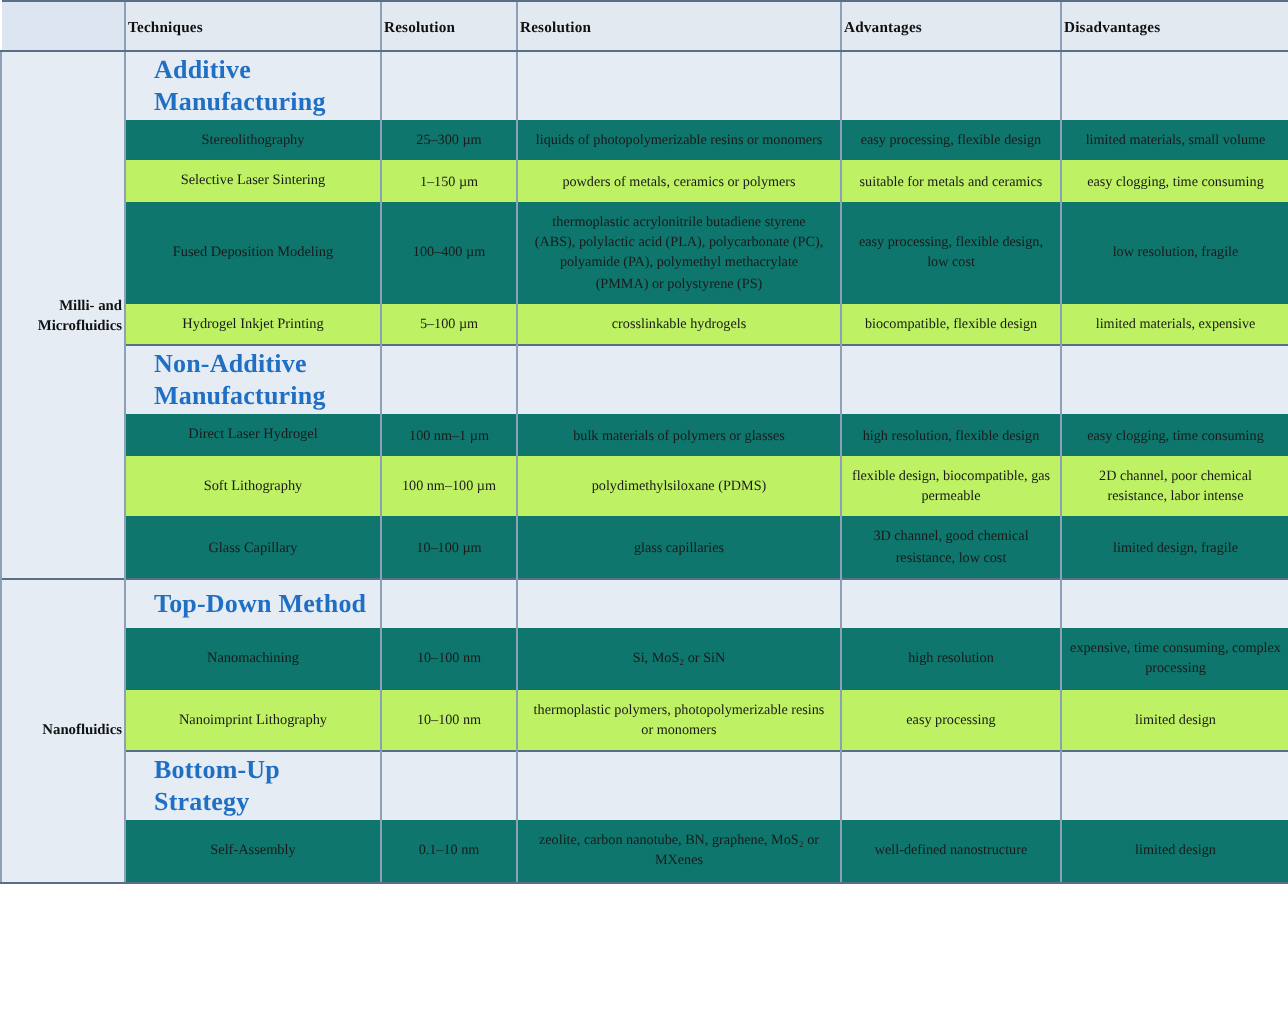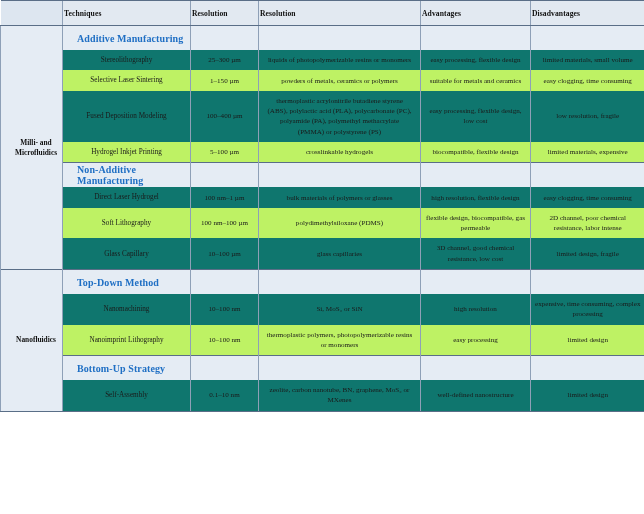--- a/index.html
+++ b/index.html
@@ -49,21 +49,21 @@
     color: #101010;
   }
   tr.header-row td.col-blank {
     border-left: none;
     background: #dde6f0;
   }
 
   
   td.category-cell {
     background: #dde6f0;
-    text-align: center;
+    text-align: right;
     vertical-align: middle;
     font-weight: bold;
     font-size: 7.4px;
     color: #111111;
     border-left: none;
     border-right: 0.7px solid #8ea0b7;
     line-height: 1.35;
     padding-left: 10px;
   }
   td.category-cell.cat-bottom {
@@ -76,21 +76,21 @@
   
   tr.section-row td {
     height: 22px;
     background: #e5ecf4;
     border-left: 0.7px solid #8ea0b7;
     vertical-align: middle;
   }
   tr.section-row td.section-label {
     color: #1f6fc4;
     font-weight: bold;
-    font-size: 10px;
+    font-size: 13px;
     padding-left: 14px;
     text-align: left;
     letter-spacing: 0.1px;
   }
 
   
   tr.data-row td {
     border-left: 0.7px solid #8ea0b7;
     vertical-align: middle;
     text-align: center;

